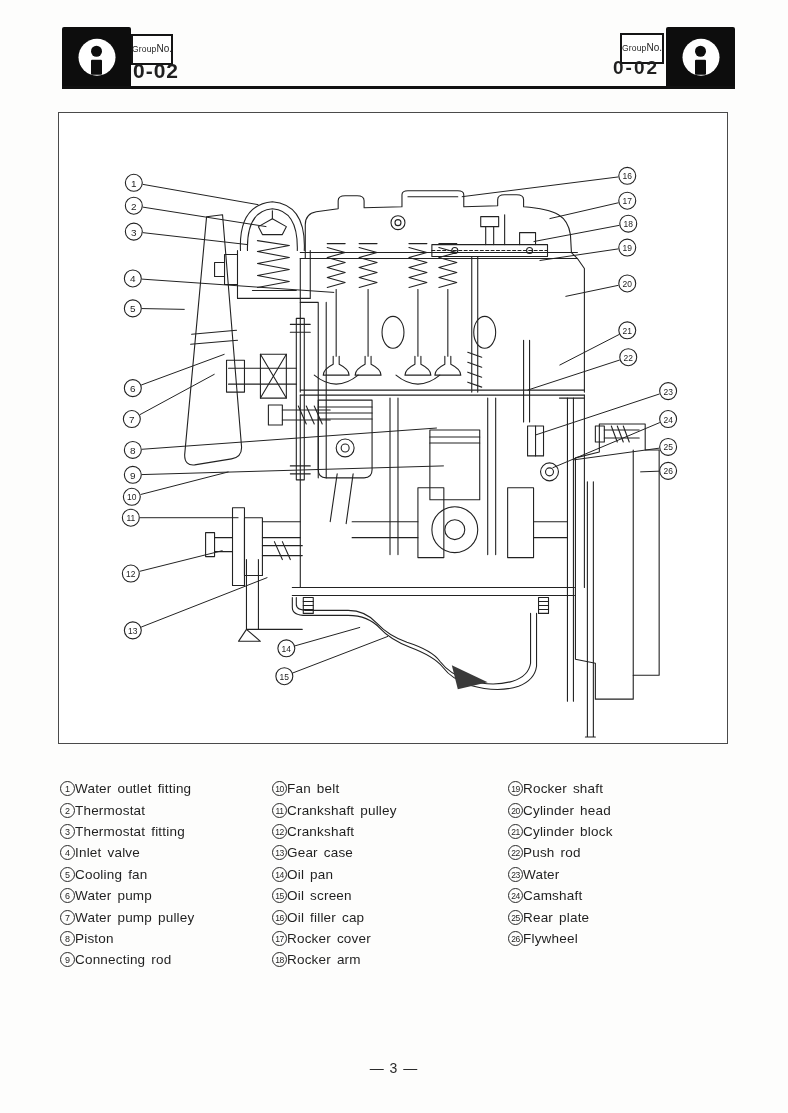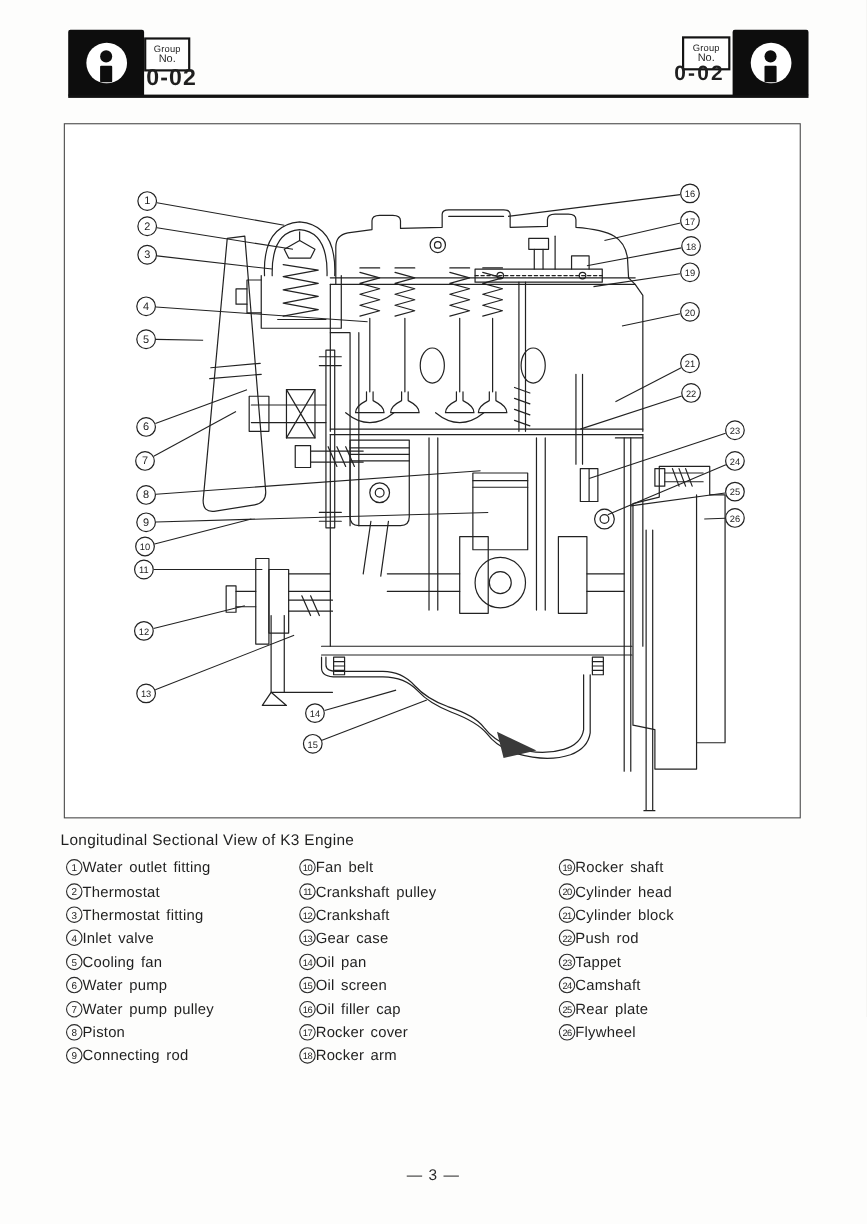--- a/index.html
+++ b/index.html
@@ -22,21 +22,21 @@
   .info-box .dot{
     position:absolute;left:50%;top:7px;transform:translateX(-50%);
     width:11px;height:11px;background:#0d0d0d;border-radius:50%;
   }
   .info-box .stem{
     position:absolute;left:50%;top:21px;transform:translateX(-50%);
     width:11px;height:15px;background:#0d0d0d;border-radius:1px;
   }
   .group-box{
     position:absolute;width:38px;height:27px;border:2px solid #141414;
-    background:#fff;display:flex;flex-direction:column;align-items:center;justify-content:center;
+    background:#fff;display:flex;flex-direction:row;align-items:center;justify-content:center;
     line-height:1.05;
   }
   .group-box .g{font-size:8.5px;letter-spacing:.2px;}
   .group-box .n{font-size:10px;font-weight:normal;}
   .title-row{
     position:absolute;left:133px;top:59px;display:flex;align-items:baseline;gap:9px;
     font-weight:bold;white-space:nowrap;
   }
   .title-code{font-size:21px;letter-spacing:1px;}
   .title-text{font-size:19px;letter-spacing:.4px;}
@@ -368,21 +368,20 @@
           </g>
           <g>
             <line x1="660.0057343108721" y1="471.3212237746117" x2="641" y2="472" stroke="#222" stroke-width="1"></line>
             <circle cx="669" cy="471" r="8.5" fill="#fff" stroke="#222" stroke-width="1.1"></circle>
             <text x="669" y="471.5" text-anchor="middle" dominant-baseline="central" font-size="8.5" font-family="&quot;Liberation Sans&quot;, sans-serif" fill="#1f1f1f">26</text>
           </g>
         </g>
     </svg>
   </div>
 
-  <div class="caption">Longitudinal Sectional View of K3 Engine</div>
   <div class="plist" style="left:60px;">
       <div class="row">
         <span class="badge">1</span>
         <span class="lbl">Water outlet fitting</span>
       </div>
       <div class="row">
         <span class="badge">2</span>
         <span class="lbl">Thermostat</span>
       </div>
       <div class="row">
@@ -464,21 +463,21 @@
       <div class="row">
         <span class="badge two">21</span>
         <span class="lbl">Cylinder block</span>
       </div>
       <div class="row">
         <span class="badge two">22</span>
         <span class="lbl">Push rod</span>
       </div>
       <div class="row">
         <span class="badge two">23</span>
-        <span class="lbl">Tappet</span>
+        <span class="lbl">Water</span>
       </div>
       <div class="row">
         <span class="badge two">24</span>
         <span class="lbl">Camshaft</span>
       </div>
       <div class="row">
         <span class="badge two">25</span>
         <span class="lbl">Rear plate</span>
       </div>
       <div class="row">

